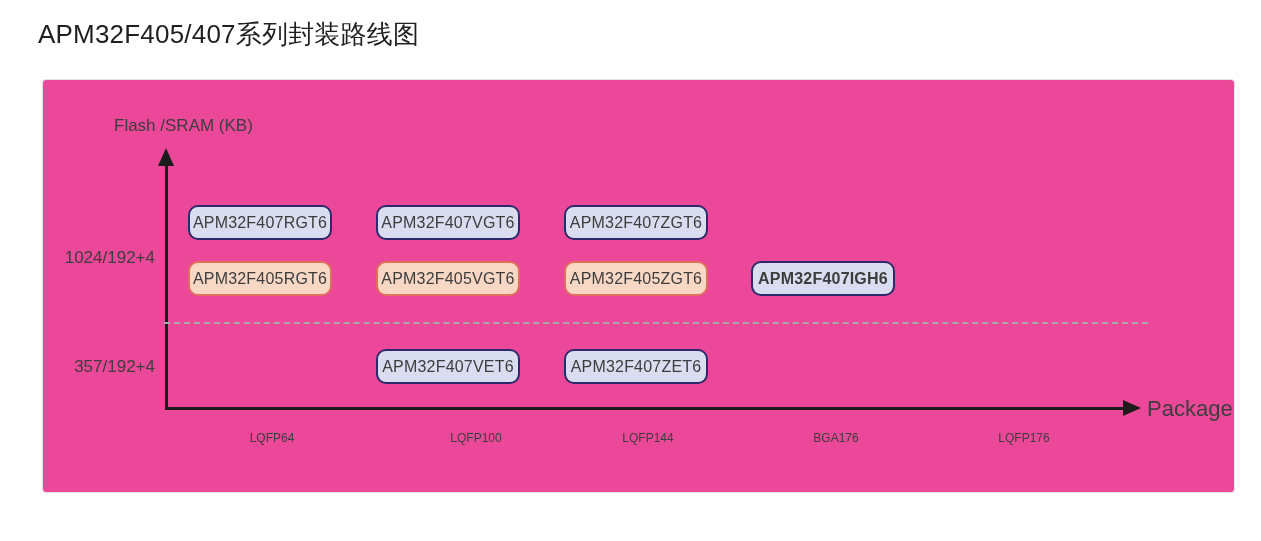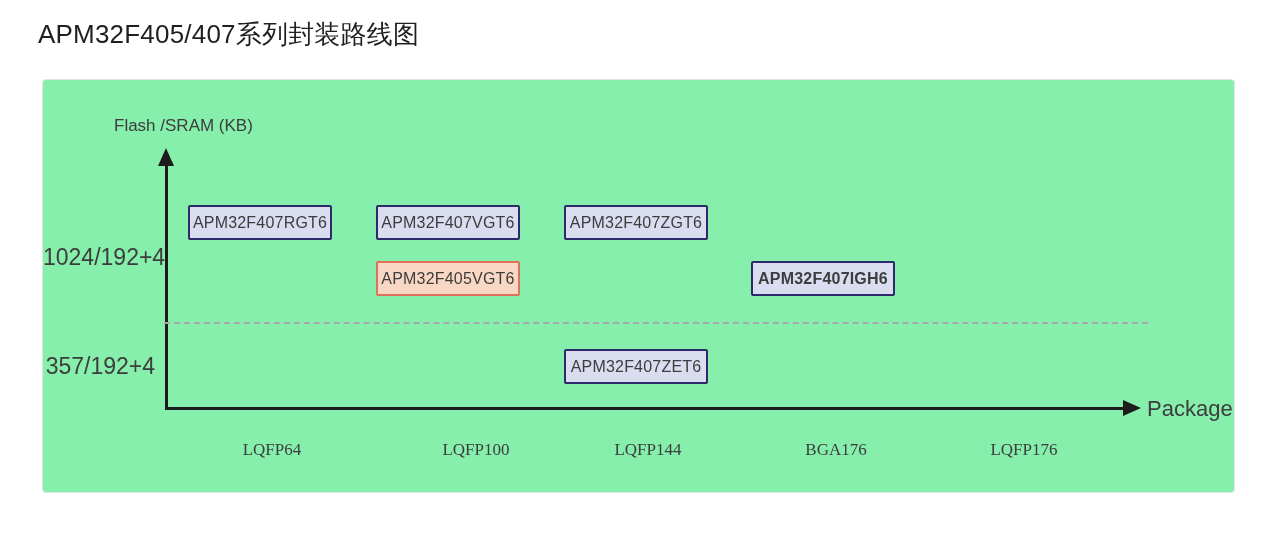--- a/index.html
+++ b/index.html
@@ -9,21 +9,21 @@
     font-family: "Liberation Sans", "DejaVu Sans", sans-serif;
     color: var(--text_primary, #3d3d3d);
   }
   .page-title {
     position: absolute; left: 38px; top: 17px;
     font-size: 26px; font-weight: 500; letter-spacing: 0.2px;
     color: var(--title, #1f1f1f);
   }
   .panel {
     position: absolute; left: 42px; top: 79px; width: 1193px; height: 414px;
-    background: #86efac; border: 1px solid var(--panel_border, #e3e3e3);
+    background: #ec4899; border: 1px solid var(--panel_border, #e3e3e3);
     border-radius: 4px;
   }
   .y-axis-title {
     position: absolute; left: 71px; top: 36px;
     font-size: 17px; color: var(--text_primary, #3d3d3d);
   }
   .y-axis-line {
     position: absolute; left: 122px; top: 84px; width: 2.5px; height: 246px;
     background: var(--axis, #1c1c1c);
   }
@@ -40,49 +40,49 @@
     position: absolute; left: 1080px; top: 320px; width: 0; height: 0;
     border-top: 8.5px solid transparent; border-bottom: 8.5px solid transparent;
     border-left: 18px solid var(--axis, #1c1c1c);
   }
   .x-axis-title {
     position: absolute; left: 1104px; top: 318px; line-height: 21px;
     font-size: 22px; color: var(--text_primary, #3d3d3d);
   }
   .y-tick {
     position: absolute; left: 0; width: 112px; text-align: right;
-    font-size: 23px; line-height: 21px; color: var(--text_primary, #3d3d3d);
+    font-size: 17px; line-height: 21px; color: var(--text_primary, #3d3d3d);
   }
   .y-tick.t1024 { top: 167px; }
   .y-tick.t512  { top: 276px; }
   .divider {
     position: absolute; left: 121px; top: 242px; width: 984px; height: 0;
     border-top: 2px dashed var(--dashed_line, #a8a8a8);
   }
   .chip {
     position: absolute; width: 144px; height: 35px;
     display: flex; align-items: center; justify-content: center;
     font-size: 16px; font-weight: 500; letter-spacing: 0.2px;
     color: var(--text_primary, #3d3d3d);
-    border-radius: 2px;
+    border-radius: 10px;
   }
   .chip.blue {
     background: var(--blue_box_bg, #dadcf0);
     border: 2px solid var(--blue_box_border, #2c2a6a);
   }
   .chip.orange {
     background: var(--orange_box_bg, #f8d8c4);
     border: 2px solid var(--orange_box_border, #e0705a);
   }
   .r1 { top: 125px; } .r2 { top: 181px; } .r3 { top: 269px; }
   .c1 { left: 145px; } .c2 { left: 333px; } .c3 { left: 521px; }
   .c4 { left: 708px; font-weight: bold; } .c5 { left: 896px; }
   .x-tick {
-    position: absolute; top: 360px; transform: translateX(-50%);
-    font-size: 17px; color: var(--text_primary, #3d3d3d); white-space: nowrap; font-family: Liberation Serif, serif;
+    position: absolute; top: 351px; transform: translateX(-50%);
+    font-size: 12px; color: var(--text_primary, #3d3d3d); white-space: nowrap;
   }
   .xc1 { left: 229px; } .xc2 { left: 417px; padding-left: 32px; } .xc3 { left: 605px; }
   .xc4 { left: 793px; } .xc5 { left: 981px; }
 </style>
 </head>
 <body>
 
 <h1 class="page-title">APM32F405/407系列封装路线图</h1>
 
 <div class="panel">
@@ -91,25 +91,28 @@
   <div class="y-axis-arrow"></div>
   <div class="y-axis-line"></div>
 
   <div class="y-tick t1024">1024/192+4</div>
   <div class="y-tick t512">357/192+4</div>
 
   <div class="chip blue r1 c1">APM32F407RGT6</div>
   <div class="chip blue r1 c2">APM32F407VGT6</div>
   <div class="chip blue r1 c3">APM32F407ZGT6</div>
 
+  <div class="chip orange r2 c1">APM32F405RGT6</div>
   <div class="chip orange r2 c2">APM32F405VGT6</div>
+  <div class="chip orange r2 c3">APM32F405ZGT6</div>
   <div class="chip blue r2 c4">APM32F407IGH6</div>
 
   <div class="divider"></div>
 
+  <div class="chip blue r3 c2">APM32F407VET6</div>
   <div class="chip blue r3 c3">APM32F407ZET6</div>
 
   <div class="x-axis-line"></div>
   <div class="x-axis-arrow"></div>
   <div class="x-axis-title">Package</div>
 
   <div class="x-tick xc1">LQFP64</div>
   <div class="x-tick xc2">LQFP100</div>
   <div class="x-tick xc3">LQFP144</div>
   <div class="x-tick xc4">BGA176</div>

